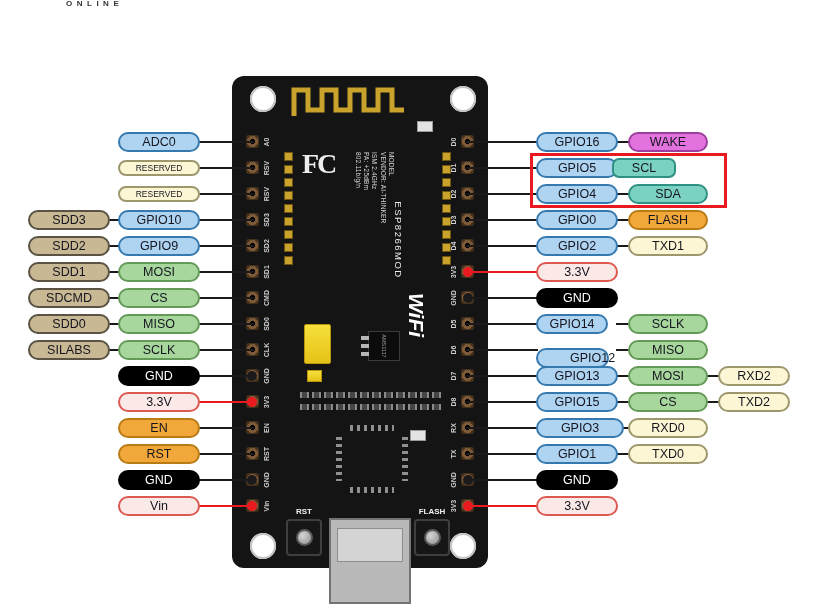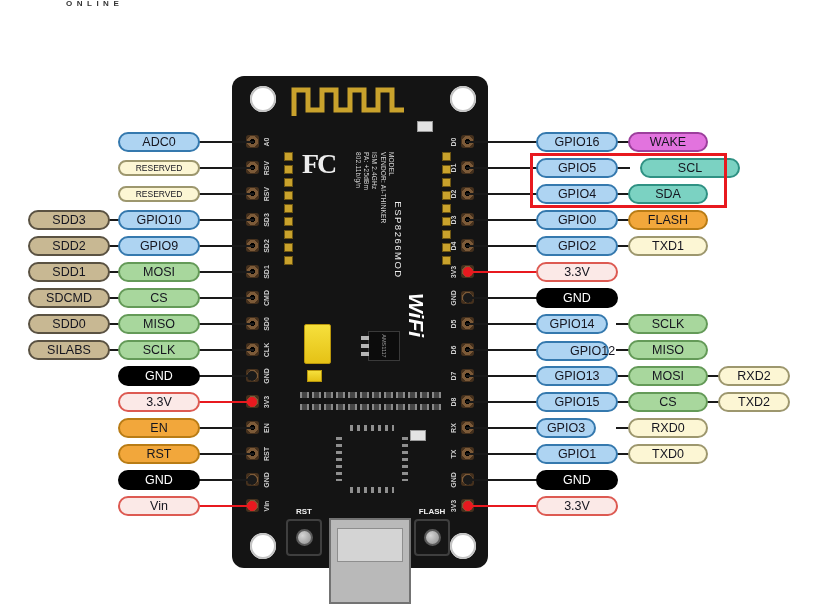--- a/index.html
+++ b/index.html
@@ -175,21 +175,21 @@
     <div class="wire red" style="left: 196px; top: 505px; width: 58px;"></div>
     <div class="pill k-pink" style="left: 118px; top: 496px; width: 82px;">Vin</div>
     <div class="dot red" style="left: 247px; top: 501px;"></div>
     <div class="wire" style="left: 466px; top: 141px; width: 72px;"></div>
     <div class="pill k-blue" style="left: 536px; top: 132px; width: 82px;">GPIO16</div>
     <div class="wire" style="left: 616px; top: 141px; width: 14px;"></div>
     <div class="pill k-magenta" style="left: 628px; top: 132px; width: 80px;">WAKE</div>
     <div class="wire" style="left: 466px; top: 167px; width: 72px;"></div>
     <div class="pill k-blue" style="left: 536px; top: 158px; width: 82px;">GPIO5</div>
     <div class="wire" style="left: 616px; top: 167px; width: 14px;"></div>
-    <div class="pill k-teal" style="left: 640px; top: 158px; width: 100px;">SCL</div>
+    <div class="pill k-teal" style="left: 612px; top: 158px; width: 64px; border-radius: 7px;">SCL</div>
     <div class="wire" style="left: 466px; top: 193px; width: 72px;"></div>
     <div class="pill k-blue" style="left: 536px; top: 184px; width: 82px;">GPIO4</div>
     <div class="wire" style="left: 616px; top: 193px; width: 14px;"></div>
     <div class="pill k-teal" style="left: 628px; top: 184px; width: 80px;">SDA</div>
     <div class="wire" style="left: 466px; top: 219px; width: 72px;"></div>
     <div class="pill k-blue" style="left: 536px; top: 210px; width: 82px;">GPIO0</div>
     <div class="wire" style="left: 616px; top: 219px; width: 14px;"></div>
     <div class="pill k-orange" style="left: 628px; top: 210px; width: 80px;">FLASH</div>
     <div class="wire" style="left: 466px; top: 245px; width: 72px;"></div>
     <div class="pill k-blue" style="left: 536px; top: 236px; width: 82px;">GPIO2</div>
@@ -199,37 +199,37 @@
     <div class="pill k-pink" style="left: 536px; top: 262px; width: 82px;">3.3V</div>
     <div class="dot red" style="left: 463px; top: 267px;"></div>
     <div class="wire" style="left: 466px; top: 297px; width: 72px;"></div>
     <div class="pill k-black" style="left: 536px; top: 288px; width: 82px;">GND</div>
     <div class="dot" style="left: 463px; top: 293px;"></div>
     <div class="wire" style="left: 466px; top: 323px; width: 72px;"></div>
     <div class="pill k-blue" style="left: 536px; top: 314px; width: 72px;">GPIO14</div>
     <div class="wire" style="left: 616px; top: 323px; width: 14px;"></div>
     <div class="pill k-green" style="left: 628px; top: 314px; width: 80px;">SCLK</div>
     <div class="wire" style="left: 466px; top: 349px; width: 72px;"></div>
-    <div class="pill k-blue" style="left: 536px; top: 341px; width: 73px; padding-left: 40px;">GPIO12</div>
+    <div class="pill k-blue" style="left: 536px; top: 348px; width: 73px; padding-left: 40px;">GPIO12</div>
     <div class="wire" style="left: 616px; top: 349px; width: 14px;"></div>
     <div class="pill k-green" style="left: 628px; top: 340px; width: 80px;">MISO</div>
     <div class="wire" style="left: 466px; top: 375px; width: 72px;"></div>
     <div class="pill k-blue" style="left: 536px; top: 366px; width: 82px;">GPIO13</div>
     <div class="wire" style="left: 616px; top: 375px; width: 14px;"></div>
     <div class="pill k-green" style="left: 628px; top: 366px; width: 80px;">MOSI</div>
     <div class="wire" style="left: 706px; top: 375px; width: 14px;"></div>
     <div class="pill k-cream" style="left: 718px; top: 366px; width: 72px;">RXD2</div>
     <div class="wire" style="left: 466px; top: 401px; width: 72px;"></div>
     <div class="pill k-blue" style="left: 536px; top: 392px; width: 82px;">GPIO15</div>
     <div class="wire" style="left: 616px; top: 401px; width: 14px;"></div>
     <div class="pill k-green" style="left: 628px; top: 392px; width: 80px;">CS</div>
     <div class="wire" style="left: 706px; top: 401px; width: 14px;"></div>
     <div class="pill k-cream" style="left: 718px; top: 392px; width: 72px;">TXD2</div>
     <div class="wire" style="left: 466px; top: 427px; width: 72px;"></div>
-    <div class="pill k-blue" style="left: 536px; top: 418px; width: 60px;">GPIO3</div>
+    <div class="pill k-blue" style="left: 536px; top: 418px; width: 88px;">GPIO3</div>
     <div class="wire" style="left: 616px; top: 427px; width: 14px;"></div>
     <div class="pill k-cream" style="left: 628px; top: 418px; width: 80px;">RXD0</div>
     <div class="wire" style="left: 466px; top: 453px; width: 72px;"></div>
     <div class="pill k-blue" style="left: 536px; top: 444px; width: 82px;">GPIO1</div>
     <div class="wire" style="left: 616px; top: 453px; width: 14px;"></div>
     <div class="pill k-cream" style="left: 628px; top: 444px; width: 80px;">TXD0</div>
     <div class="wire" style="left: 466px; top: 479px; width: 72px;"></div>
     <div class="pill k-black" style="left: 536px; top: 470px; width: 82px;">GND</div>
     <div class="dot" style="left: 463px; top: 475px;"></div>
     <div class="wire red" style="left: 466px; top: 505px; width: 72px;"></div>

